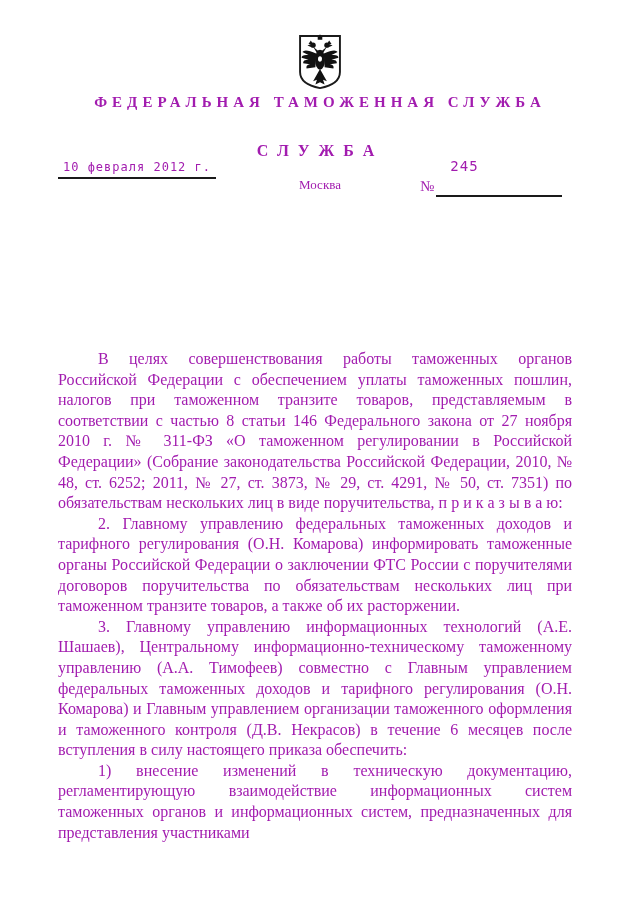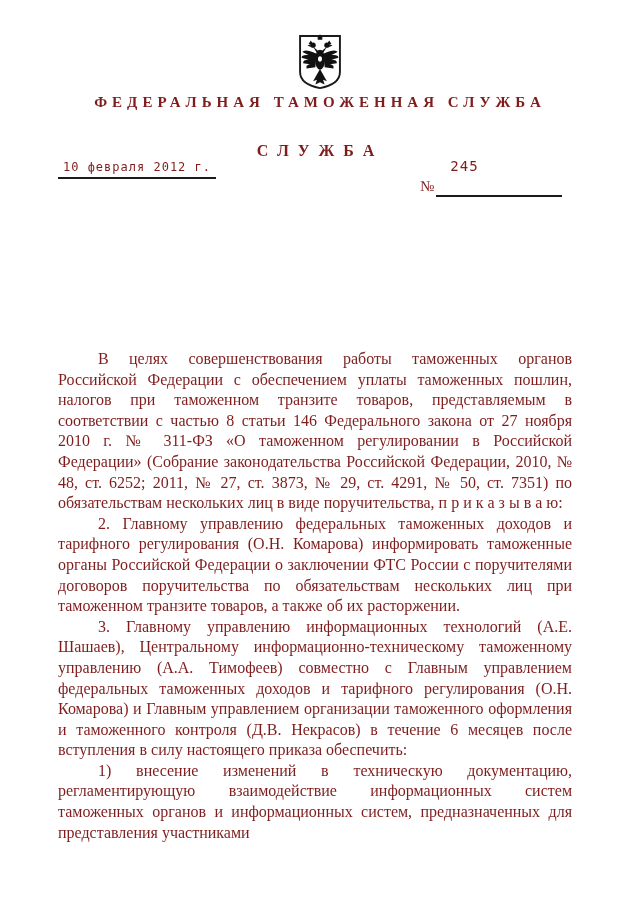--- a/index.html
+++ b/index.html
@@ -2,21 +2,21 @@
 <html><head>
 <meta charset="utf-8">
 <style>
   html,body{margin:0;padding:0;background:#e8e8e8;}
   .page{
     position:relative;
     width:640px;height:900px;
     margin:0 auto;
     background:#ffffff;
     font-family:"Liberation Serif", serif;
-    color:#7f1d1d;
+    color:#a21caf;
     overflow:hidden;
   }
   .emblem{
     position:absolute;top:33px;left:50%;
     width:46px;height:58px;margin-left:-23px;
   }
   .org-name{
     position:absolute;top:94px;left:0;width:100%;
     text-align:center;font-weight:bold;font-size:15px;
     letter-spacing:5px;white-space:nowrap;
@@ -94,20 +94,21 @@
 
   <div class="doc-type">СЛУЖБА</div>
 
   <div class="date-field">10 февраля 2012 г.</div>
 
   <div class="num-wrap">
     <span class="num-label">№</span>
     <span class="num-value">245</span>
   </div>
 
+  <div class="city">Москва</div>
 
 
   <div class="body-text">
     <p>В целях совершенствования работы таможенных органов Российской Федерации с обеспечением уплаты таможенных пошлин, налогов при таможенном транзите товаров, представляемым в соответствии с частью 8 статьи 146 Федерального закона от 27 ноября 2010 г. № 311-ФЗ «О таможенном регулировании в Российской Федерации» (Собрание законодательства Российской Федерации, 2010, № 48, ст. 6252; 2011, № 27, ст. 3873, № 29, ст. 4291, № 50, ст. 7351) по обязательствам нескольких лиц в виде поручительства, п р и к а з ы в а ю:</p>
     <p>2. Главному управлению федеральных таможенных доходов и тарифного регулирования (О.Н. Комарова) информировать таможенные органы Российской Федерации о заключении ФТС России с поручителями договоров поручительства по обязательствам нескольких лиц при таможенном транзите товаров, а также об их расторжении.</p>
     <p>3. Главному управлению информационных технологий (А.Е. Шашаев), Центральному информационно-техническому таможенному управлению (А.А. Тимофеев) совместно с Главным управлением федеральных таможенных доходов и тарифного регулирования (О.Н. Комарова) и Главным управлением организации таможенного оформления и таможенного контроля (Д.В. Некрасов) в течение 6 месяцев после вступления в силу настоящего приказа обеспечить:</p>
     <p>1) внесение изменений в техническую документацию, регламентирующую взаимодействие информационных систем таможенных органов и информационных систем, предназначенных для представления участниками</p>
   </div>
 
 </div>

